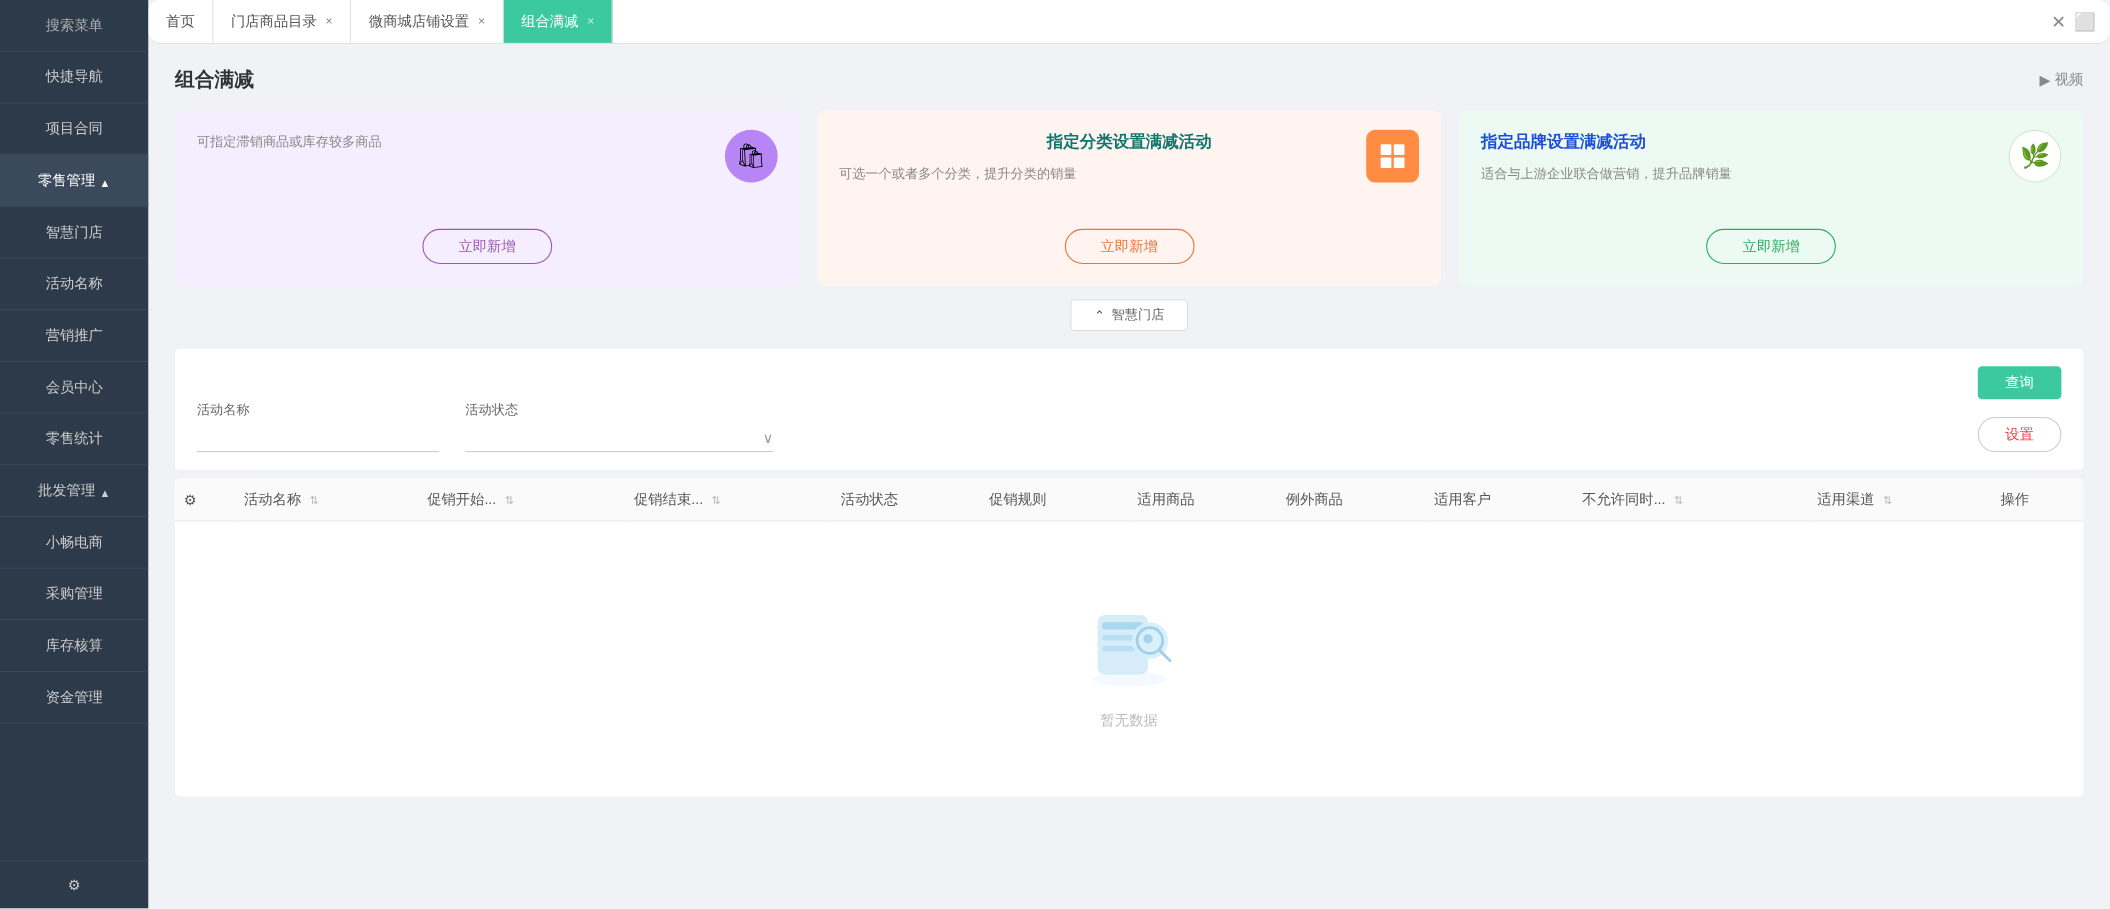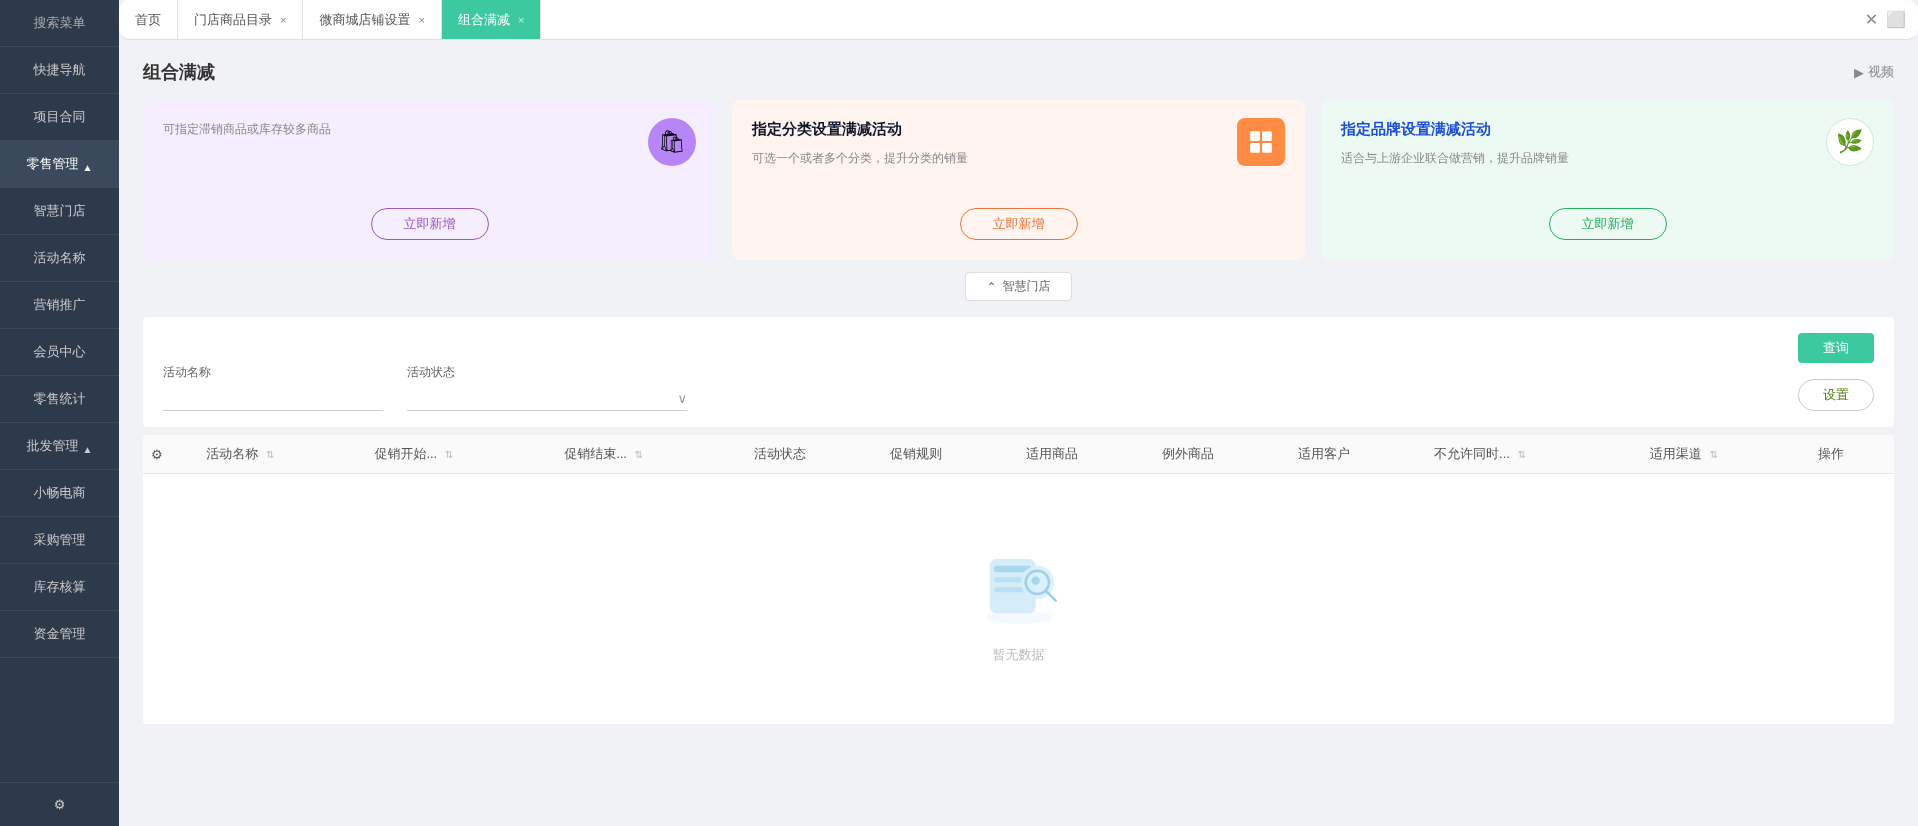--- a/index.html
+++ b/index.html
@@ -1,20 +1,20 @@
 <!DOCTYPE html>
 <html><head>
   <meta charset="utf-8">
   <style>
     * { box-sizing: border-box; margin: 0; padding: 0; }
     body { font-family: 'Microsoft YaHei', sans-serif; font-size: 13px; background: #f5f5f5; display: flex; height: 826px; overflow: hidden; }
 
     
     .sidebar {
-      width: 119px;
+      width: 135px;
       background: #2d3a4a;
       color: #ccc;
       display: flex;
       flex-direction: column;
       height: 100%;
       flex-shrink: 0;
     }
     .sidebar-search {
       padding: 14px 10px;
       font-size: 13px;
@@ -159,21 +159,21 @@
     .card-purple .card-icon { background: #b785f5; }
     .card-orange .card-icon { background: #ff8c42; }
     .card-green .card-icon { background: #fff; border: 1px solid #e0e0e0; }
 
     .card-title {
       font-size: 15px;
       font-weight: 600;
       margin-bottom: 10px;
     }
     .card-purple .card-title { color: #9b59b6; }
-    .card-orange .card-title { color: #0f172a; }
+    .card-orange .card-title { color: #0f766e; text-align: center; }
     .card-green .card-title { color: #1d4ed8; }
 
     .card-desc {
       font-size: 12px;
       color: #888;
       margin-bottom: 20px;
       line-height: 1.6;
       max-width: 70%;
     }
     .card-btn {
@@ -265,21 +265,21 @@
       background: #3dc9a0;
       color: #fff;
       border: none;
       padding: 6px 24px;
       border-radius: 4px;
       cursor: pointer;
       font-size: 13px;
     }
     .btn-settings {
       background: #fff;
-      color: #4d7c0f;
+      color: #ef4444;
       border: 1px solid #ccc;
       padding: 6px 24px;
       border-radius: 16px;
       cursor: pointer;
       font-size: 13px;
     }
 
     
     .table-wrapper {
       background: #fff;

